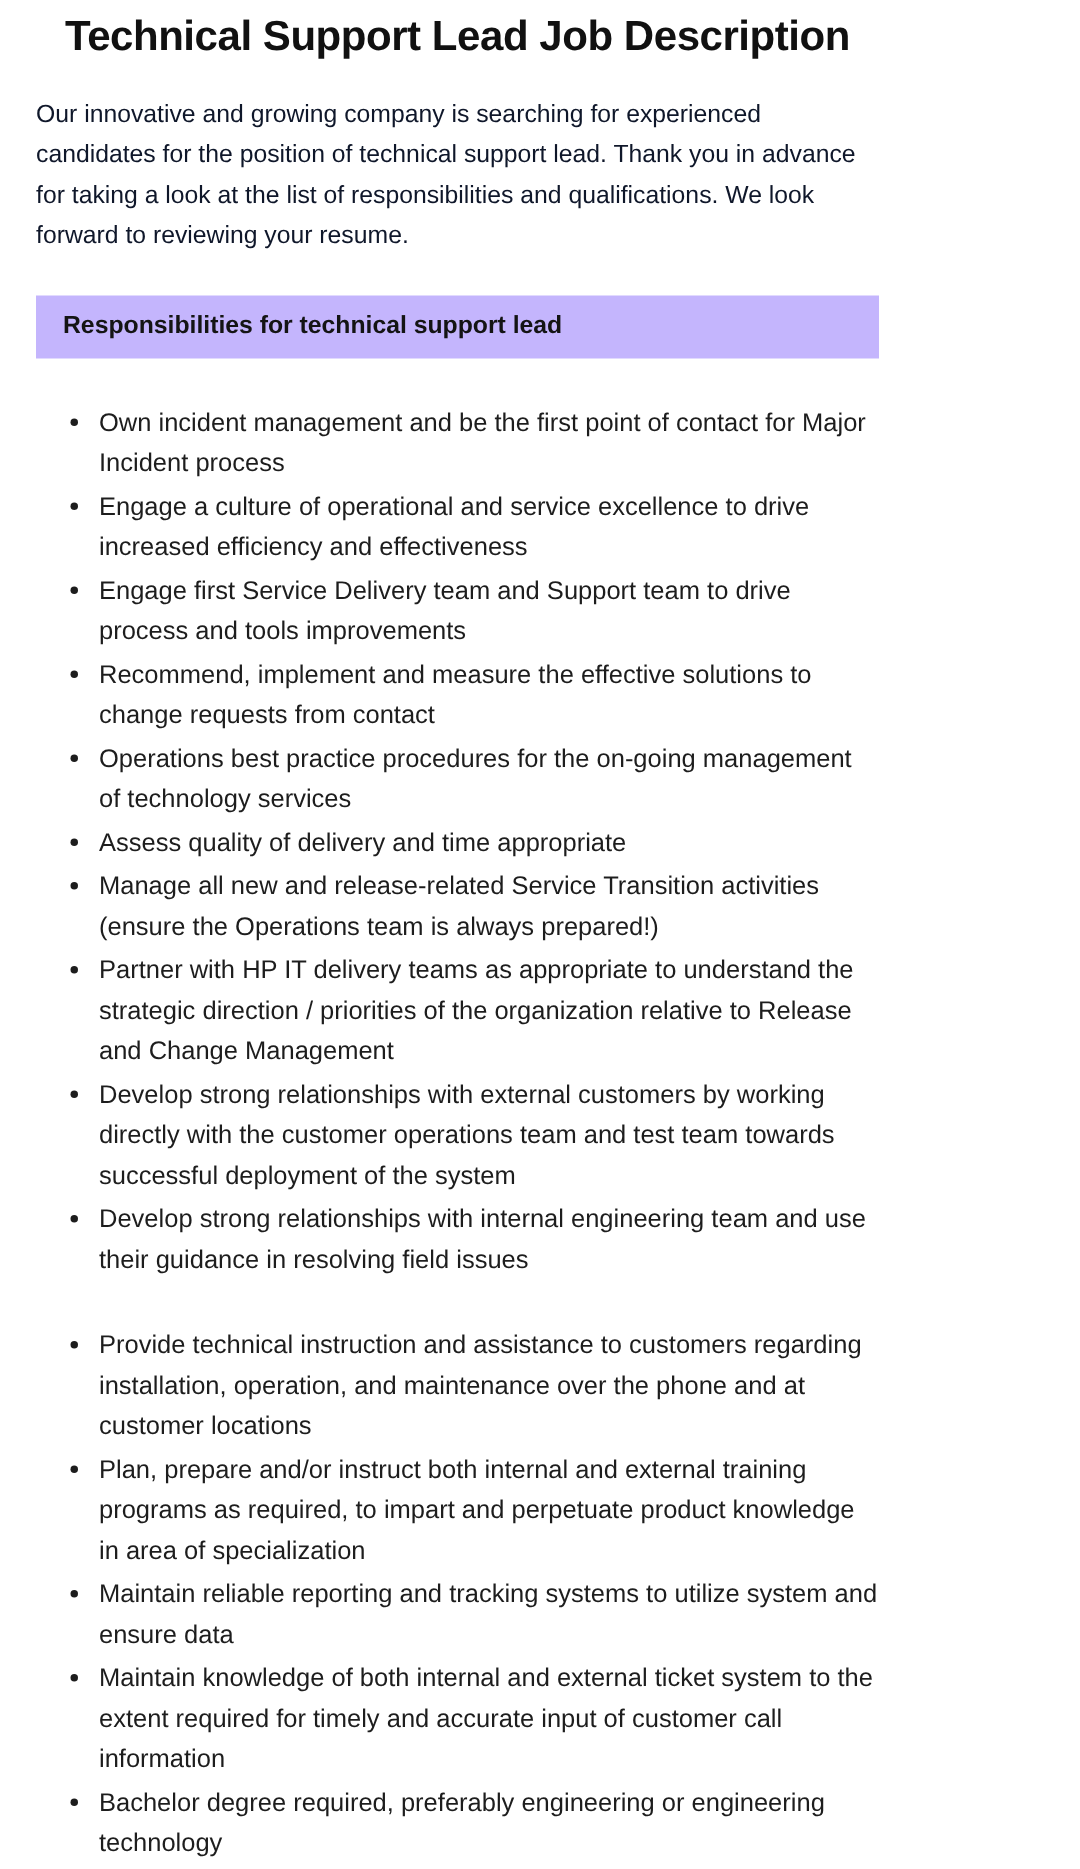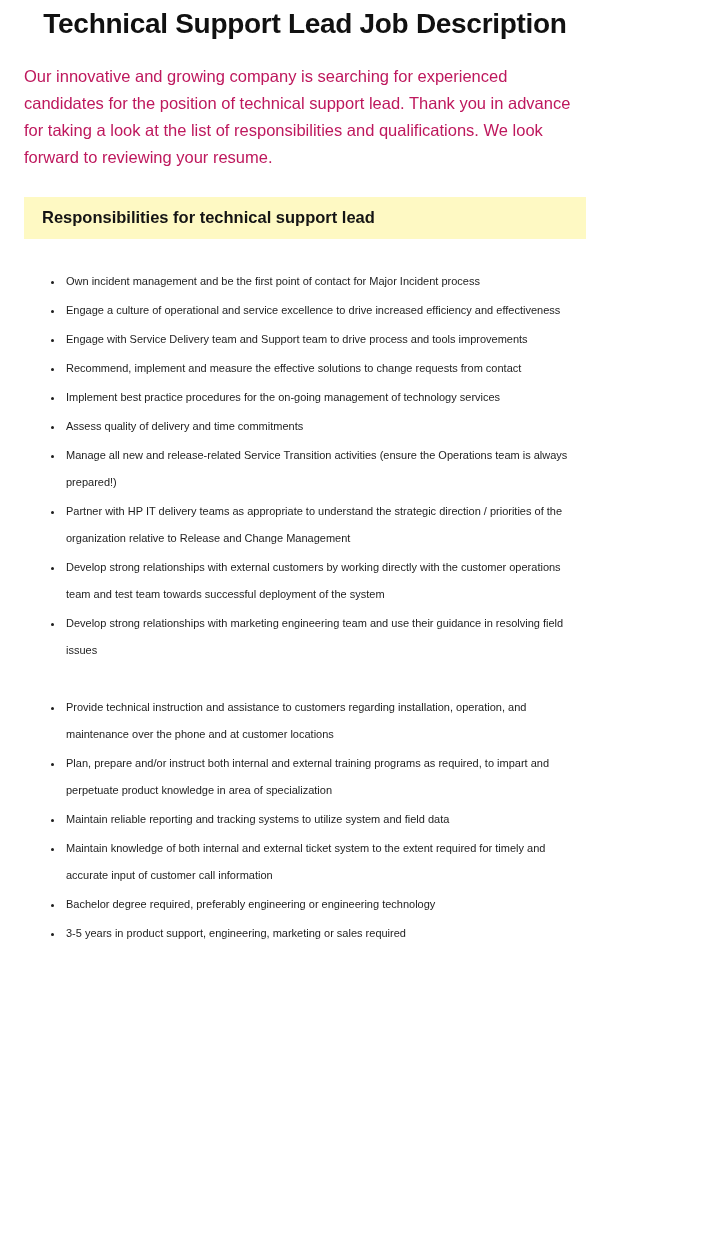--- a/index.html
+++ b/index.html
@@ -26,74 +26,74 @@
     line-height: 1.25;
     font-weight: bold;
     text-align: center;
     letter-spacing: -0.3px;
     color: #111111;
   }
   p.intro {
     margin: 0 0 26px 0;
     font-size: 16.5px;
     line-height: 27px;
-    color: #be185d;
+    color: #0f172a;
   }
   .section {
     margin: 0;
   }
   .section-heading {
     box-sizing: border-box;
     background: #ebebeb;
     padding: 11px 18px 12px 18px;
     font-size: 16.5px;
     font-weight: bold;
     color: #141414;
     margin: 0 0 0 0;
   }
   ul.bullet-list {
     margin: 29px 0 30px 0;
     padding-left: 40px;
     list-style: disc outside;
   }
   li.bullet-item {
-    font-size: 11px;
+    font-size: 17px;
     line-height: 27px;
     margin: 0 0 2px 0;
     padding-left: 2px;
     color: #1d1d1d;
   }
 </style>
 </head>
 <body>
 
 <main class="doc">
   <h1 class="page-title">Technical Support Lead Job Description</h1>
   <p class="intro">Our innovative and growing company is searching for experienced candidates for the position of technical support lead. Thank you in advance for taking a look at the list of responsibilities and qualifications. We look forward to reviewing your resume.</p>
   <div id="sections">
   <section class="section">
-    <div class="section-heading" style="background: #fef9c3;">Responsibilities for technical support lead</div>
+    <div class="section-heading" style="background: #c4b5fd;">Responsibilities for technical support lead</div>
     <ul class="bullet-list">
           <li class="bullet-item">Own incident management and be the first point of contact for Major Incident process</li>
           <li class="bullet-item">Engage a culture of operational and service excellence to drive increased efficiency and effectiveness</li>
-          <li class="bullet-item">Engage with Service Delivery team and Support team to drive process and tools improvements</li>
+          <li class="bullet-item">Engage first Service Delivery team and Support team to drive process and tools improvements</li>
           <li class="bullet-item">Recommend, implement and measure the effective solutions to change requests from contact</li>
-          <li class="bullet-item">Implement best practice procedures for the on-going management of technology services</li>
-          <li class="bullet-item">Assess quality of delivery and time commitments</li>
+          <li class="bullet-item">Operations best practice procedures for the on-going management of technology services</li>
+          <li class="bullet-item">Assess quality of delivery and time appropriate</li>
           <li class="bullet-item">Manage all new and release-related Service Transition activities (ensure the Operations team is always prepared!)</li>
           <li class="bullet-item">Partner with HP IT delivery teams as appropriate to understand the strategic direction / priorities of the organization relative to Release and Change Management</li>
           <li class="bullet-item">Develop strong relationships with external customers by working directly with the customer operations team and test team towards successful deployment of the system</li>
-          <li class="bullet-item">Develop strong relationships with marketing engineering team and use their guidance in resolving field issues</li>
+          <li class="bullet-item">Develop strong relationships with internal engineering team and use their guidance in resolving field issues</li>
         </ul>
   </section>
 
   <section class="section">
     <ul class="bullet-list">
           <li class="bullet-item">Provide technical instruction and assistance to customers regarding installation, operation, and maintenance over the phone and at customer locations</li>
           <li class="bullet-item">Plan, prepare and/or instruct both internal and external training programs as required, to impart and perpetuate product knowledge in area of specialization</li>
-          <li class="bullet-item">Maintain reliable reporting and tracking systems to utilize system and field data</li>
+          <li class="bullet-item">Maintain reliable reporting and tracking systems to utilize system and ensure data</li>
           <li class="bullet-item">Maintain knowledge of both internal and external ticket system to the extent required for timely and accurate input of customer call information</li>
           <li class="bullet-item">Bachelor degree required, preferably engineering or engineering technology</li>
           <li class="bullet-item">3-5 years in product support, engineering, marketing or sales required</li>
         </ul>
   </section>
 </div>
 </main>
 
 </body></html>

